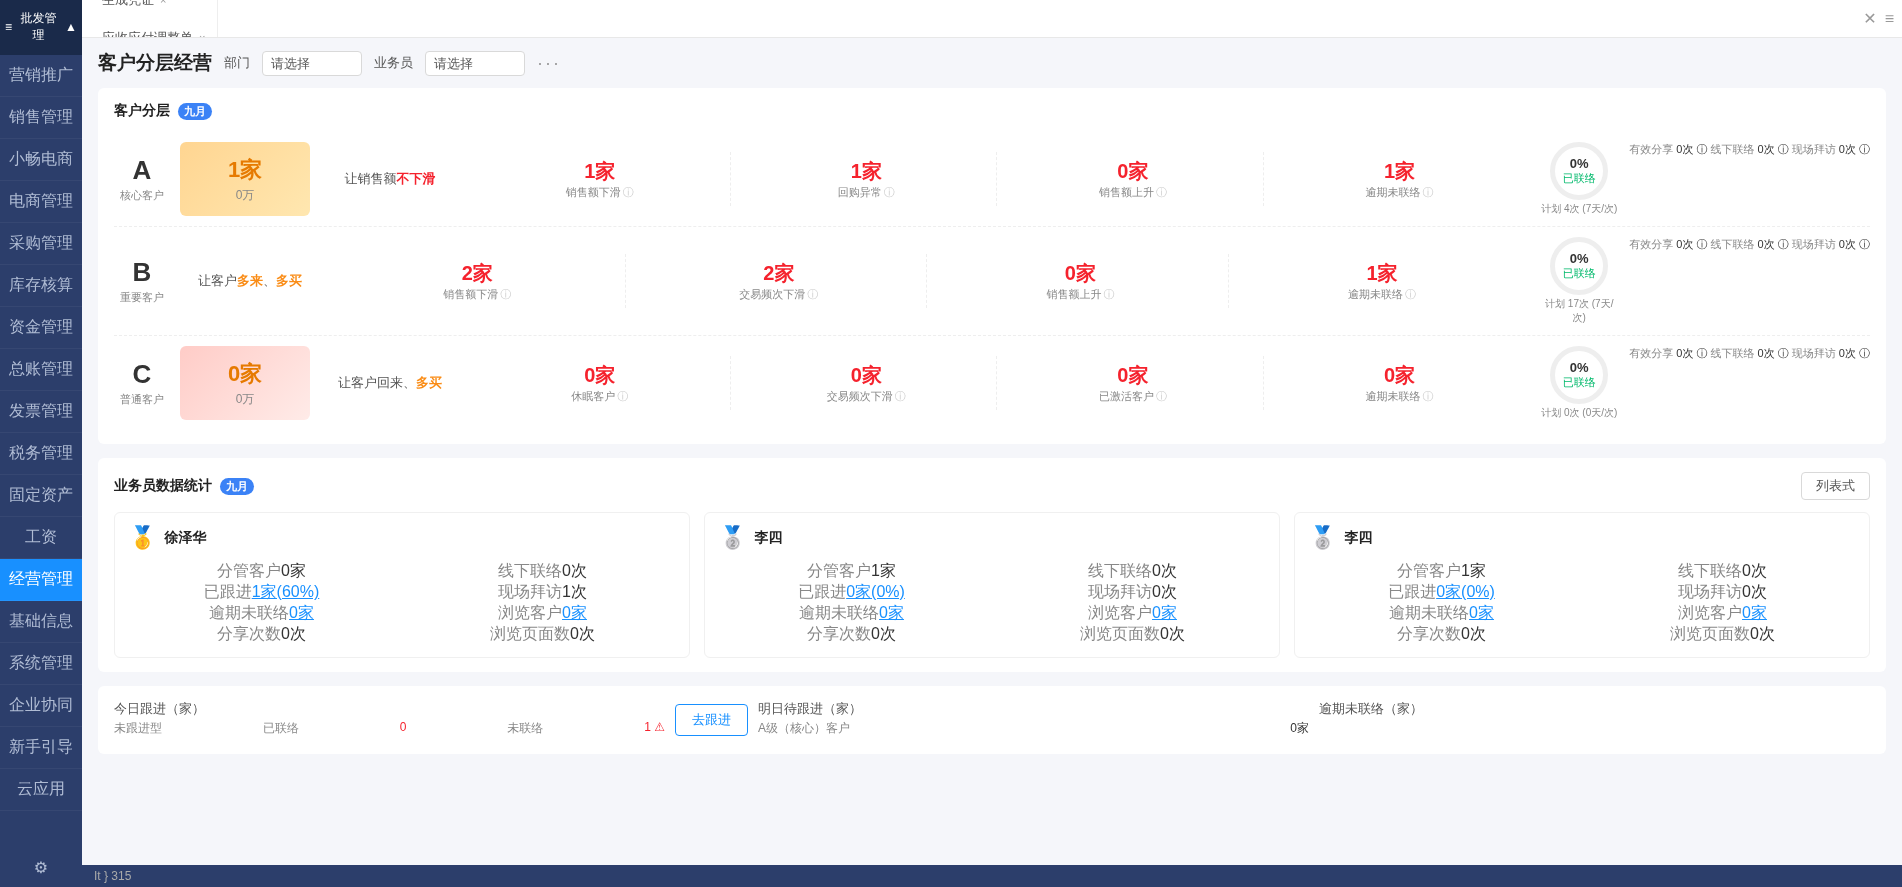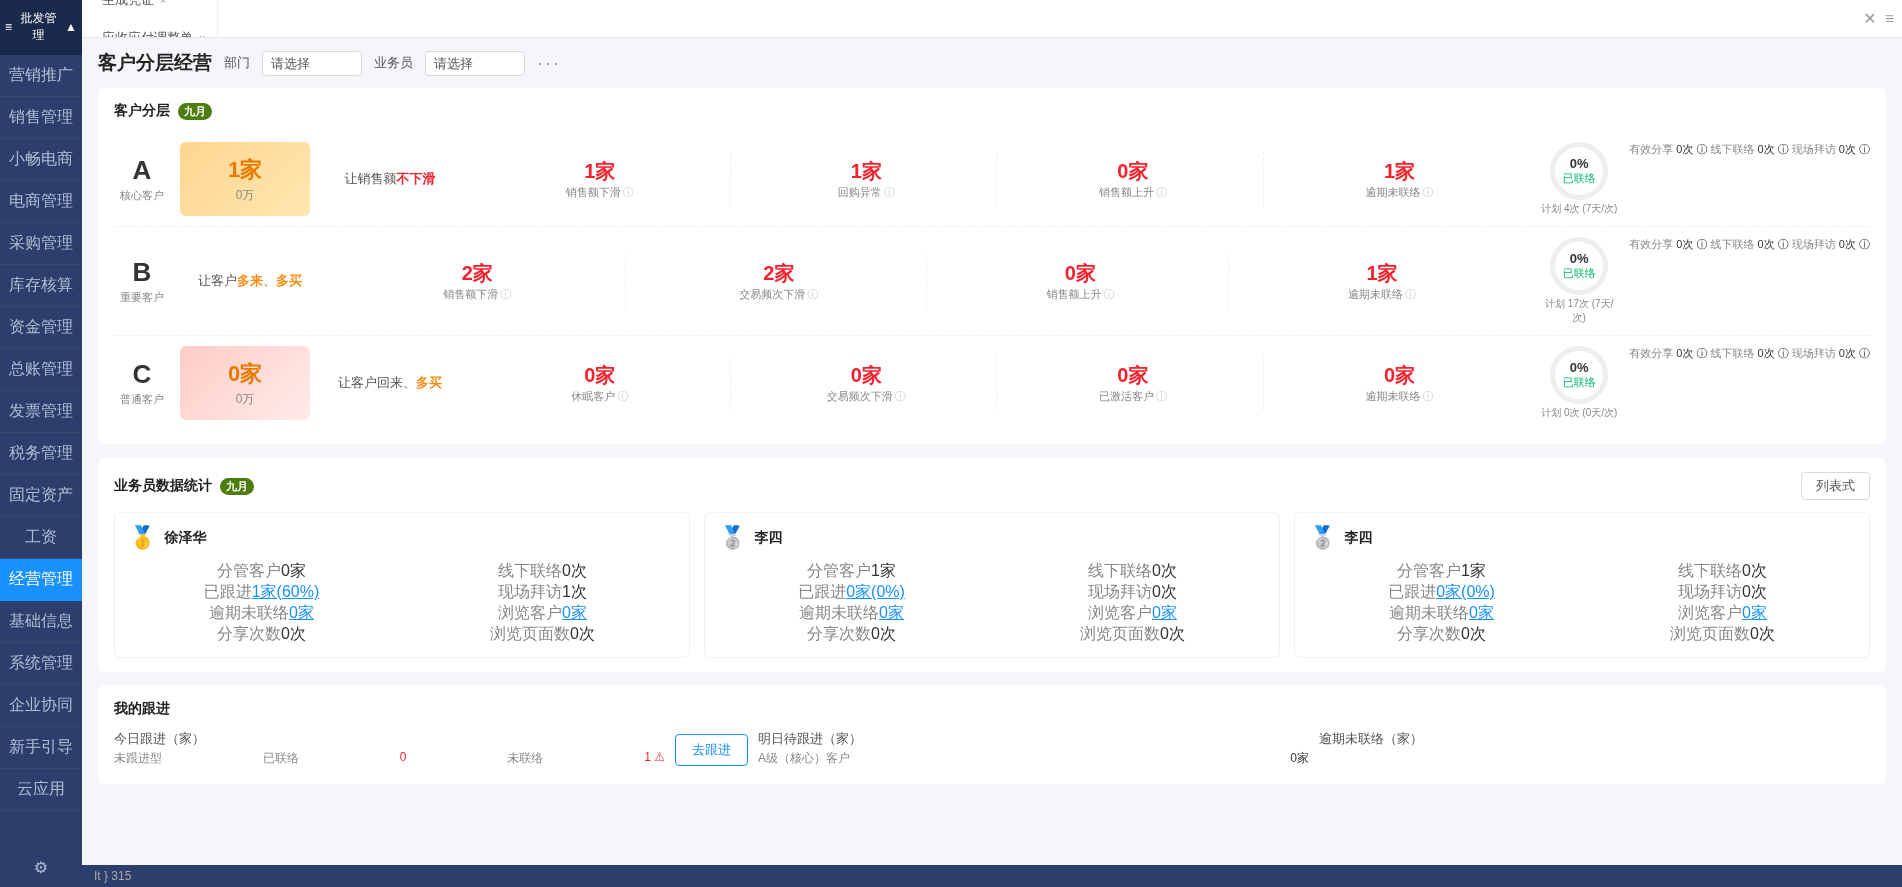--- a/index.html
+++ b/index.html
@@ -129,21 +129,21 @@
     .section-title {
       font-size: 14px;
       font-weight: bold;
       color: #222;
       margin-bottom: 12px;
       display: flex;
       align-items: center;
       gap: 8px;
     }
     .month-badge {
-      background: #4d7c0f;
+      background: #3b82f6;
       color: #fff;
       font-size: 11px;
       padding: 1px 6px;
       border-radius: 10px;
     }
 
     
     .tier-row {
       display: flex;
       align-items: stretch;
@@ -713,21 +713,20 @@
       <span class="staff-stat-label">浏览页面数</span>
       <span class="staff-stat-value-plain">0次</span>
     </div>
   </div>
     </div>
   </div>
         </div>
     </div>
 
     <div class="section-card">
-      <div class="follow-section-title">我的跟进</div>
       <div style="display:grid; grid-template-columns: 1fr auto 1fr 1fr; gap:10px; align-items:start;">
         <div>
           <div class="follow-col-title">今日跟进（家）</div>
           <div class="follow-row">
             <span>未跟进型</span>
             <span style="color:#888">已联络</span>
             <span style="color:#f5222d">0</span>
             <span style="color:#888">未联络</span>
             <span style="color:#f5222d">1 ⚠</span>
           </div>

